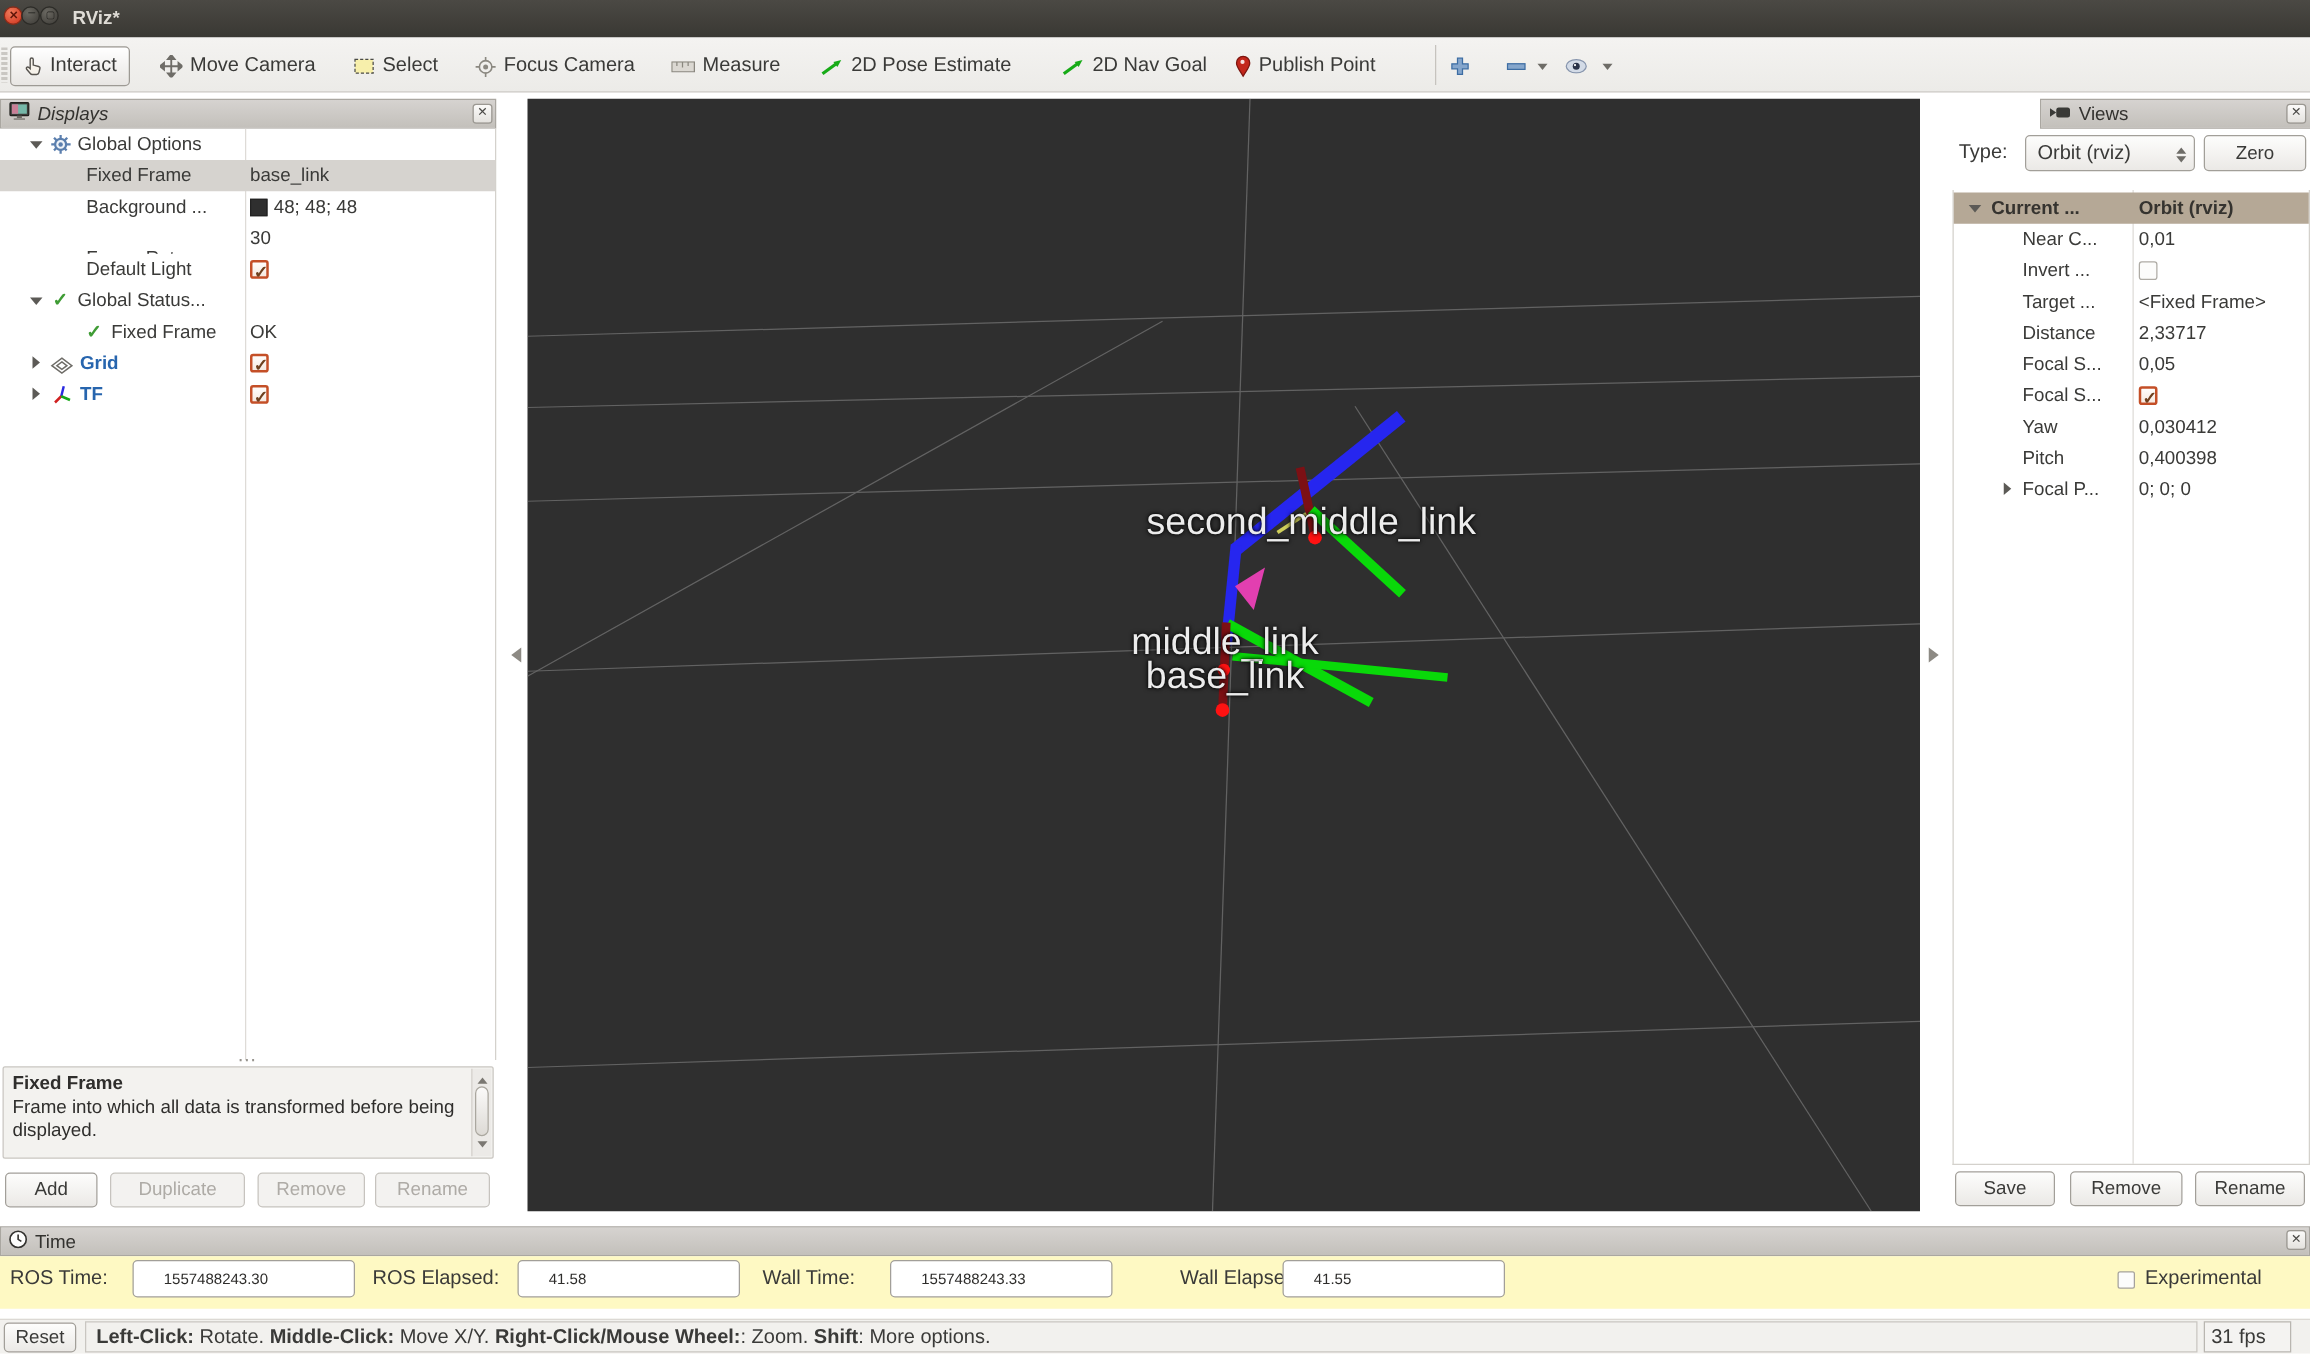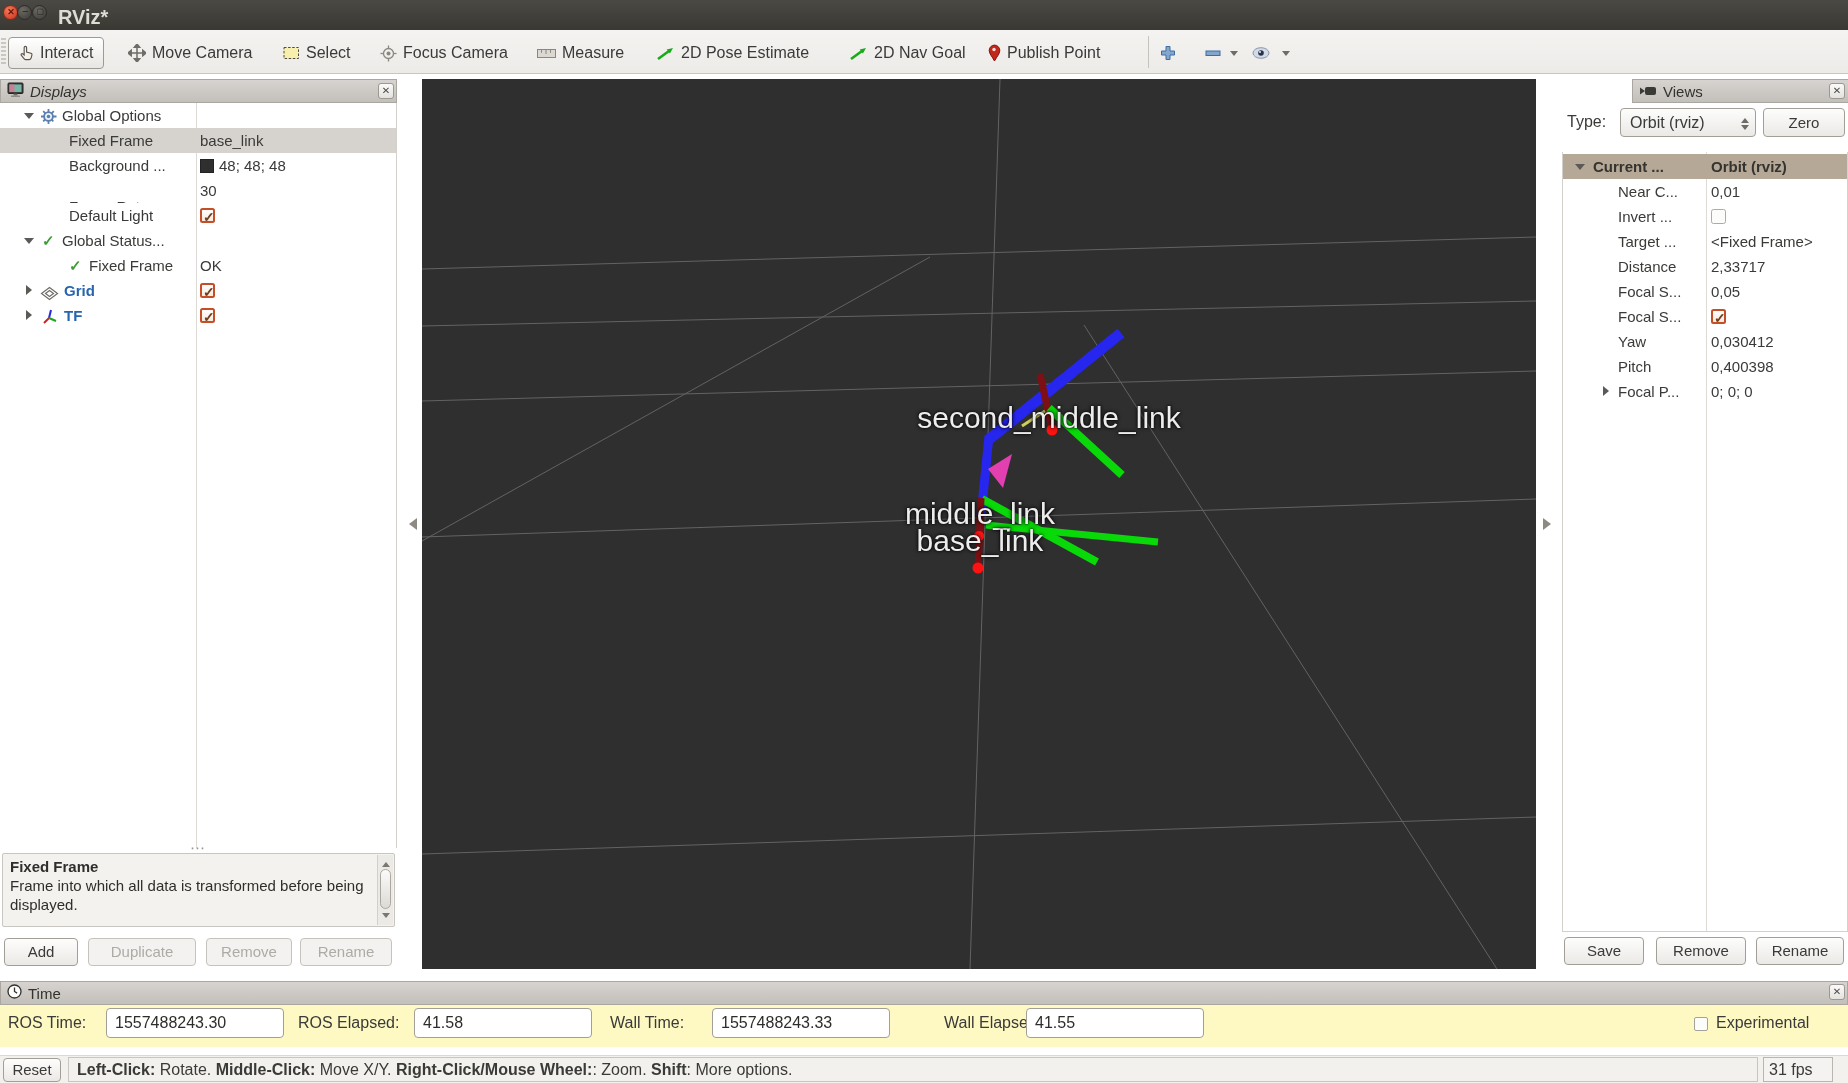--- a/index.html
+++ b/index.html
@@ -9,21 +9,21 @@
   
   .titlebar { position:absolute; left:0; top:0; width:1848px; height:30px;
     background:linear-gradient(#4b4944,#393833); }
   .winbtn { position:absolute; top:5px; width:15px; height:15px; border-radius:50%; border:1px solid #2c2b27; }
   .winbtn.close { left:3px;  background:radial-gradient(circle at 35% 30%, #f07a5a, #d8472f 70%); border-color:#8c2a17; }
   .winbtn.min   { left:17px; background:radial-gradient(circle at 35% 30%, #6b6962, #4a4843 70%); }
   .winbtn.max   { left:32px; background:radial-gradient(circle at 35% 30%, #6b6962, #4a4843 70%); }
   .winbtn.close::after { content:"✕"; position:absolute; left:3.2px; top:0.5px; font-size:9px; color:#5e1508; font-weight:bold; }
   .winbtn.min::after   { content:"–"; position:absolute; left:4.5px; top:-1px; font-size:10px; color:#23221f; }
   .winbtn.max::after   { content:"▢"; position:absolute; left:3.5px; top:0.5px; font-size:8px; color:#23221f; }
-  .wintitle { position:absolute; left:58px; top:6px; font-weight:bold; color:#dfdcd6; font-size:20px; }
+  .wintitle { position:absolute; left:58px; top:6px; font-weight:bold; color:#dfdcd6; font-size:15px; }
 
   
   .toolbar { position:absolute; left:0; top:30px; width:1848px; height:44px;
     background:linear-gradient(#f4f3f1,#ecebe8); border-bottom:1px solid #c9c6c1; }
   .toolgrip { position:absolute; left:1px; top:8px; width:5px; height:28px;
     background:repeating-linear-gradient(#b9b6b1 0 2px, transparent 2px 4px); opacity:.7; }
   .tool { position:absolute; top:7px; height:32px; display:flex; align-items:center; gap:6px; font-size:16px; color:#3a3a38; cursor:default; }
   .tool.active { background:linear-gradient(#ffffff,#e8e6e3); border:1px solid #9d9a94; border-radius:4px; padding:0 10px; box-shadow:inset 0 1px 0 #fff; }
   .tsep { position:absolute; left:1148px; top:6px; width:1px; height:32px; background:#c6c3be; }
   .tico { display:inline-flex; align-items:center; }
@@ -94,21 +94,21 @@
   .vrow .lab { position:absolute; left:0; width:143px; height:25px; padding-left:55px; white-space:nowrap; overflow:hidden; }
   .vrow .val { position:absolute; left:148px; right:0; height:25px; display:flex; align-items:center; white-space:nowrap; }
   .vrow.current { background:#b5a896; font-weight:bold; color:#35332f; }
   .vrow.current .lab { padding-left:30px; }
 
   
   .time-head { left:0; top:981px; width:1848px; }
   .time-body { position:absolute; left:0; top:1005px; width:1848px; height:42px; background:#fef9c3; }
   .tfield-label { position:absolute; top:9px; font-size:16px; }
   .tinput { position:absolute; top:3px; height:30px; width:178px; border:1px solid #a29f99; border-radius:4px;
-    background:#fff; font-family:"Liberation Sans",sans-serif; font-size:16px; padding:0 8px; color:#2e2d2b; }
+    background:#fff; font-family:"Liberation Sans",sans-serif; font-size:12px; padding:0 24px; color:#2e2d2b; }
   .exp-check { position:absolute; left:1694px; top:12px; width:14px; height:14px; border:1px solid #a5a29c; background:#fcfcfb; border-radius:2px; }
   .exp-label { position:absolute; left:1716px; top:9px; font-size:16px; }
 
   
   .statusbar { position:absolute; left:0; top:1055px; width:1848px; height:28px; background:#f2f1ee; border-top:1px solid #dcd9d4; }
   .reset-btn { left:3px; top:2px; width:58px; height:24px; line-height:22px; }
   .status-help { position:absolute; left:68px; top:1px; width:1690px; height:25px; border:1px solid #c9c6c1; background:#f2f1ee;
     line-height:24px; padding-left:8px; font-size:16px; white-space:nowrap; overflow:hidden; }
   .fps { position:absolute; left:1763px; top:1px; width:70px; height:25px; border:1px solid #b9b6b0; background:#f4f3f1;
     line-height:24px; padding:0 5px; font-size:16px; }

